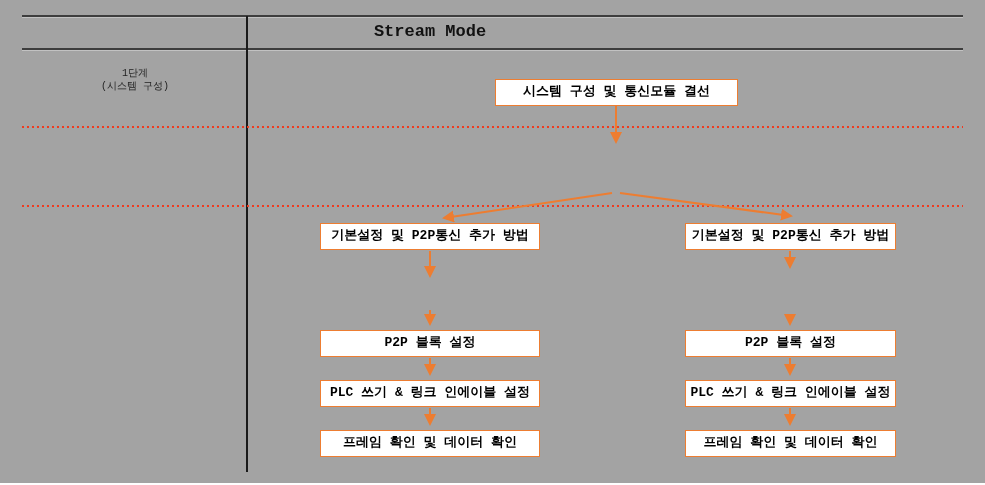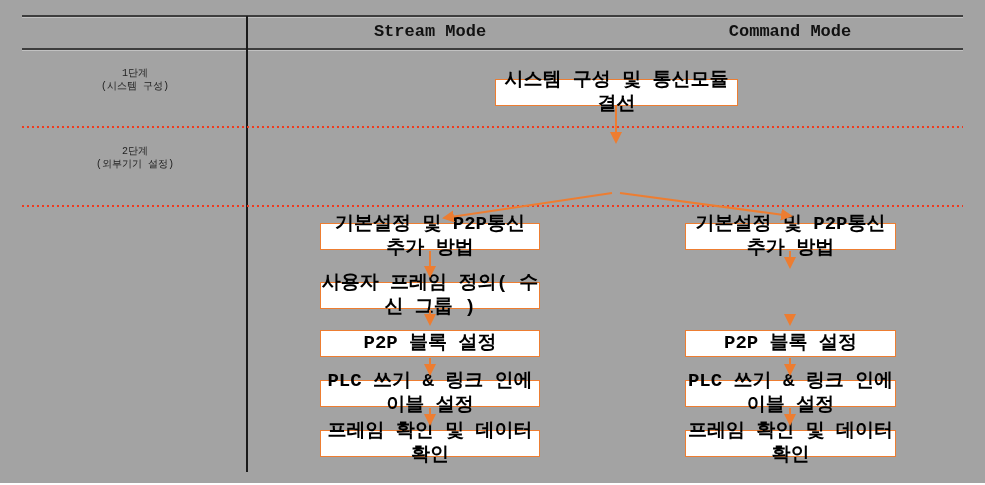--- a/index.html
+++ b/index.html
@@ -25,21 +25,21 @@
   .stream-header{left:320px}
   .command-header{left:680px}
   
   .stage-label{position:absolute;left:24px;width:222px;text-align:center;
     font-size:10px;color:#222;white-space:pre-line;line-height:1.3;}
   .stage1{top:67px}
   .stage2{top:145px}
   .stage3{top:317px}
   
   .node{position:absolute;border:1.6px solid #ED7D31;background:#fff;color:#000;
-    font-weight:bold;font-size:19px;text-align:center;display:flex;
+    font-weight:bold;font-size:13px;text-align:center;display:flex;
     align-items:center;justify-content:center;white-space:pre-line;
     line-height:1.25;box-sizing:border-box;}
   .n-sys  {left:495px;top:79px; width:243px;height:27px}
   .n-frame{left:548px;top:148px;width:136px;height:45px}
   .s1{left:320px;top:223px;width:220px;height:27px}
   .s2{left:320px;top:282px;width:220px;height:27px}
   .s3{left:320px;top:330px;width:220px;height:27px}
   .s4{left:320px;top:380px;width:220px;height:27px}
   .s5{left:320px;top:430px;width:220px;height:27px}
   .c1{left:685px;top:223px;width:211px;height:27px}
@@ -54,31 +54,27 @@
 
 <div class="canvas">
 
   <div class="hline h1"></div>
   <div class="hline h2"></div>
   <div class="vline"></div>
   <div class="dotline dot1"></div>
   <div class="dotline dot2"></div>
 
   <div class="col-header stream-header">Stream Mode</div>
-  <div class="col-header command-header">Command Mode</div>
 
   <div class="stage-label stage1">1단계
 (시스템 구성)</div>
-  <div class="stage-label stage2">2단계
-(외부기기 설정)</div>
 
   <div class="node n-sys">시스템 구성 및 통신모듈 결선</div>
 
   <div class="node s1">기본설정 및 P2P통신 추가 방법</div>
-  <div class="node s2">사용자 프레임 정의( 수신 그룹 )</div>
   <div class="node s3">P2P 블록 설정</div>
   <div class="node s4">PLC 쓰기 &amp; 링크 인에이블 설정</div>
   <div class="node s5">프레임 확인 및 데이터 확인</div>
 
   <div class="node c1">기본설정 및 P2P통신 추가 방법</div>
   <div class="node c3">P2P 블록 설정</div>
   <div class="node c4">PLC 쓰기 &amp; 링크 인에이블 설정</div>
   <div class="node c5">프레임 확인 및 데이터 확인</div>
 
   <svg class="arrows" width="985" height="485" viewBox="0 0 985 485">

